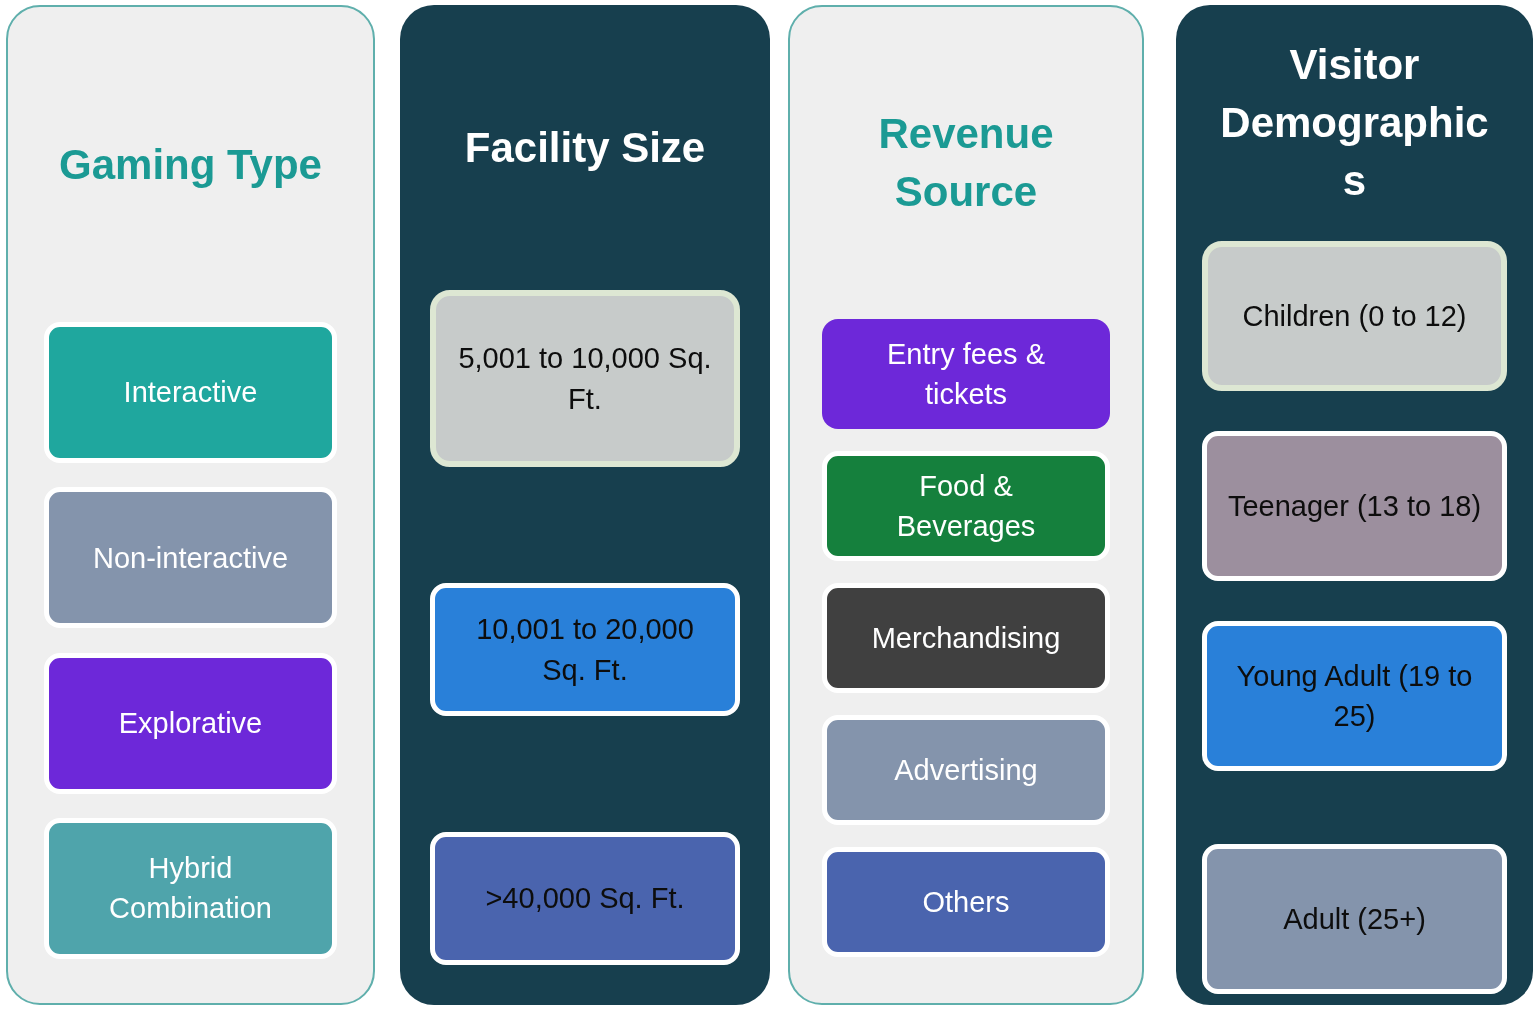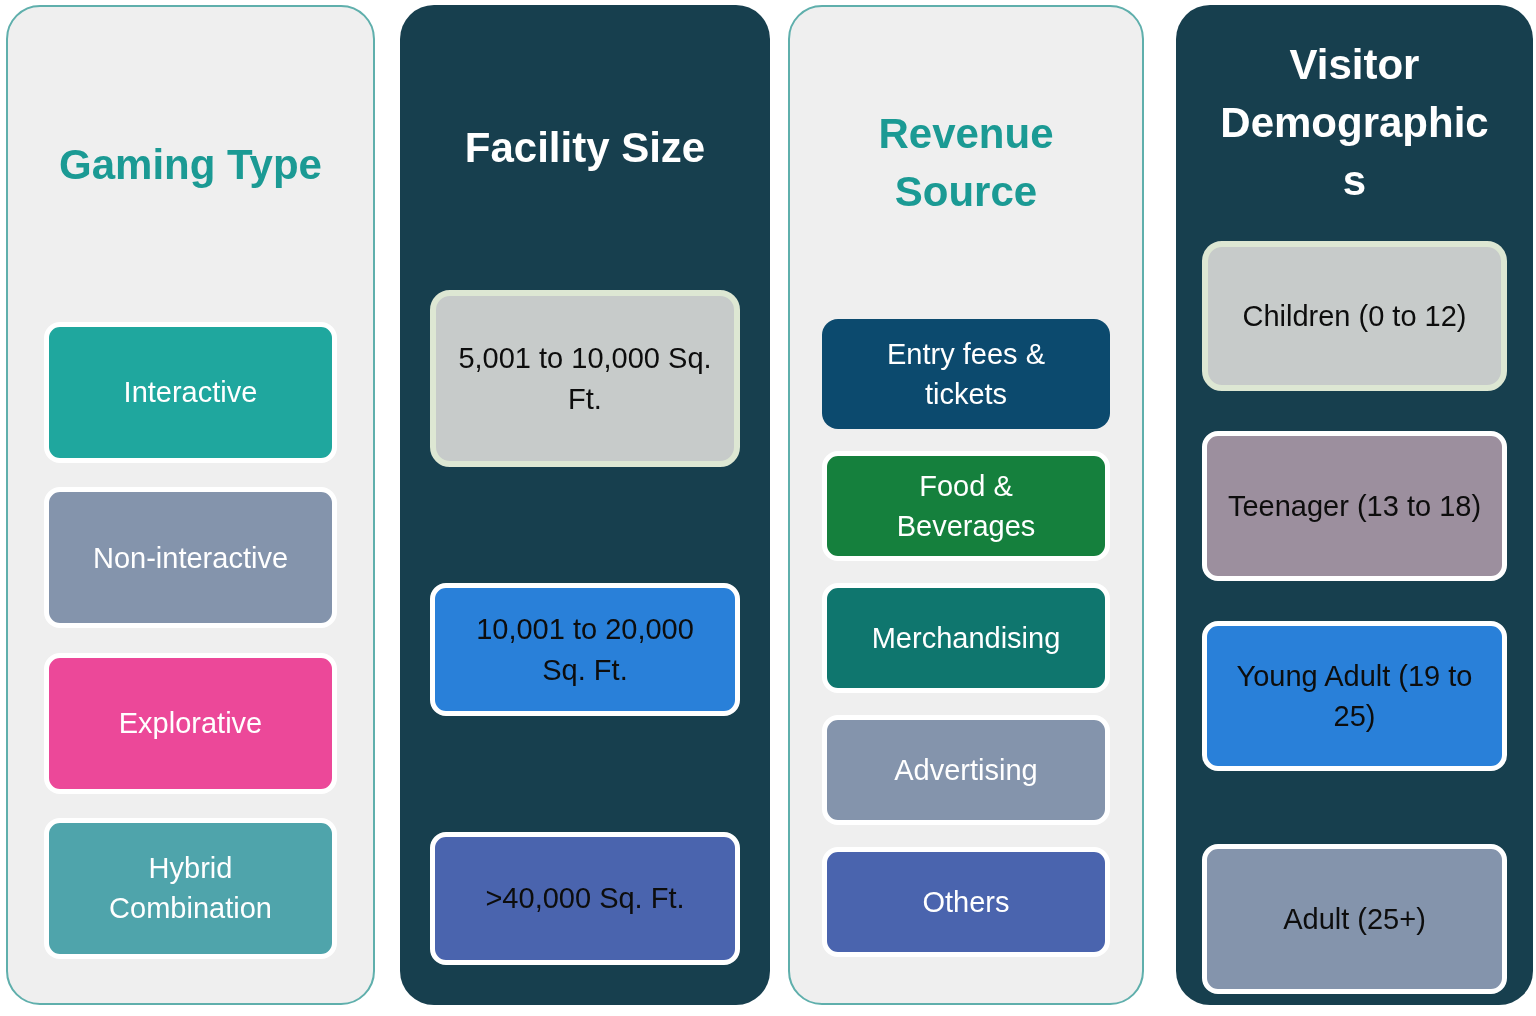--- a/index.html
+++ b/index.html
@@ -90,21 +90,21 @@
         <span class="title-line">Gaming Type</span>
       </h2>
     </div>
     <div class="items">
       <div class="item" style="background: rgb(31, 167, 158); color: rgb(255, 255, 255); border-color: rgb(255, 255, 255);">
         <span class="item-label">Interactive</span>
       </div>
       <div class="item" style="background: rgb(132, 148, 172); color: rgb(255, 255, 255); border-color: rgb(255, 255, 255);">
         <span class="item-label">Non-interactive</span>
       </div>
-      <div class="item" style="background: #ec4899; color: rgb(255, 255, 255); border-color: rgb(255, 255, 255);">
+      <div class="item" style="background: #6d28d9; color: rgb(255, 255, 255); border-color: rgb(255, 255, 255);">
         <span class="item-label">Explorative</span>
       </div>
       <div class="item" style="background: rgb(79, 164, 171); color: rgb(255, 255, 255); border-color: rgb(255, 255, 255);">
         <span class="item-label">Hybrid Combination</span>
       </div>
     </div>
   </section>
 
   <section class="panel dark" id="facility-size" style="background: rgb(23, 63, 78);">
     <div class="title-area">
@@ -126,27 +126,27 @@
   </section>
 
   <section class="panel light" id="revenue-source" style="background: rgb(239, 239, 239); border-color: rgb(95, 175, 172);">
     <div class="title-area">
       <h2 class="panel-title" style="color: rgb(27, 154, 148);">
         <span class="title-line">Revenue</span>
         <span class="title-line">Source</span>
       </h2>
     </div>
     <div class="items">
-      <div class="item borderless" style="background: #0c4a6e; color: rgb(255, 255, 255);">
+      <div class="item borderless" style="background: #6d28d9; color: rgb(255, 255, 255);">
         <span class="item-label">Entry fees &amp; tickets</span>
       </div>
       <div class="item" style="background: #15803d; color: rgb(255, 255, 255); border-color: rgb(255, 255, 255); justify-content: flex-end;">
         <span class="item-label">Food &amp; Beverages</span>
       </div>
-      <div class="item" style="background: #0f766e; color: rgb(255, 255, 255); border-color: rgb(255, 255, 255);">
+      <div class="item" style="background: #404040; color: rgb(255, 255, 255); border-color: rgb(255, 255, 255);">
         <span class="item-label">Merchandising</span>
       </div>
       <div class="item" style="background: rgb(132, 148, 172); color: rgb(255, 255, 255); border-color: rgb(255, 255, 255);">
         <span class="item-label">Advertising</span>
       </div>
       <div class="item" style="background: rgb(74, 100, 174); color: rgb(255, 255, 255); border-color: rgb(255, 255, 255);">
         <span class="item-label">Others</span>
       </div>
     </div>
   </section>

